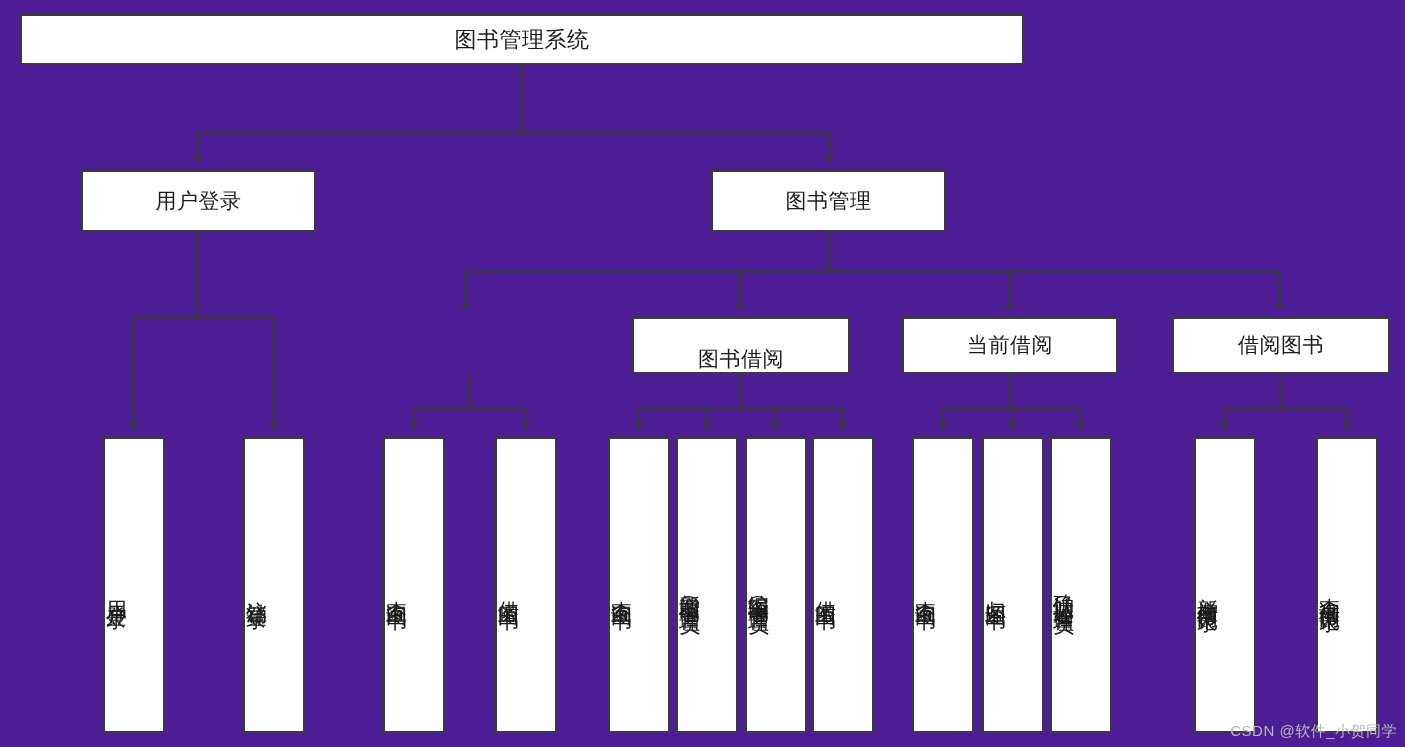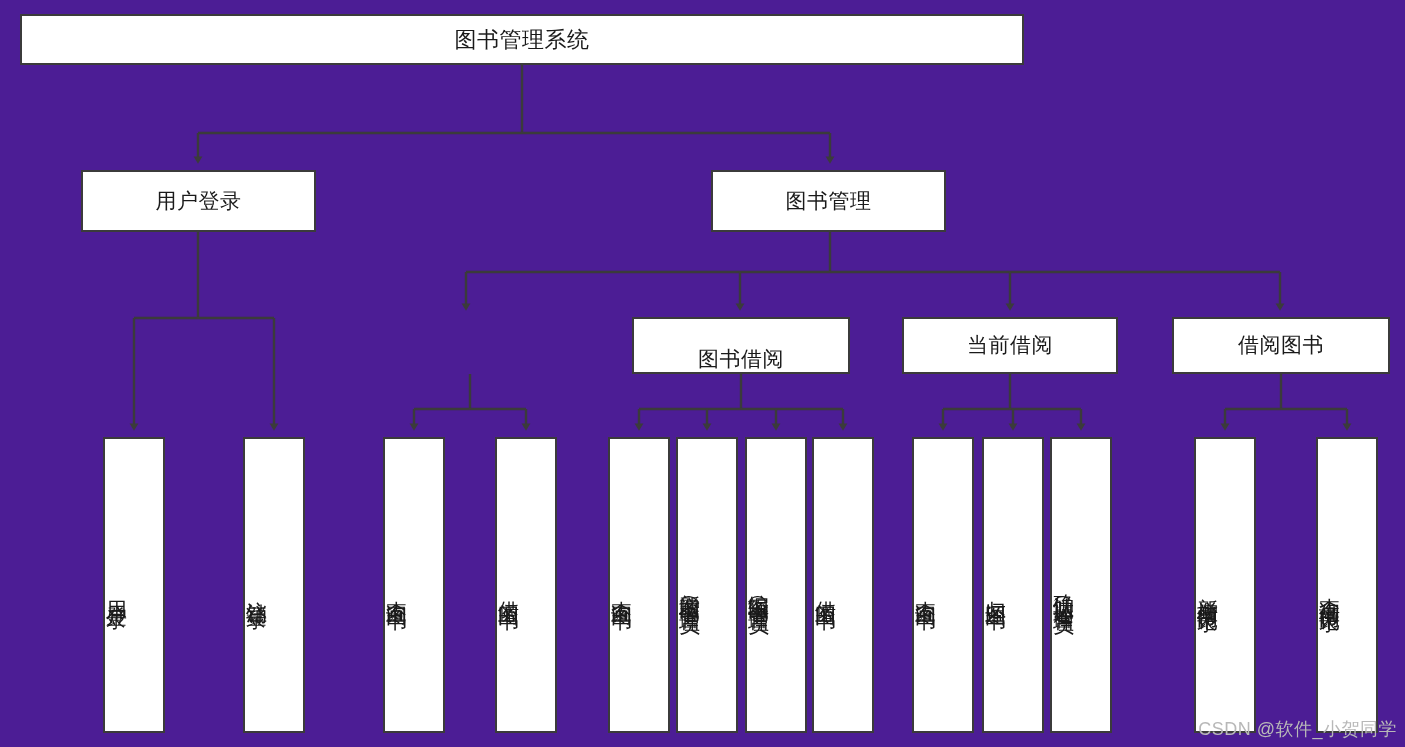--- a/index.html
+++ b/index.html
@@ -58,21 +58,21 @@
     text-orientation: upright;
     font-size: 21px;
     line-height: 1.12;
     letter-spacing: 3px;
     white-space: nowrap;
   }
   #watermark {
     position: absolute;
     right: 8px;
     bottom: 6px;
-    font-size: 18px;
+    font-size: 15px;
     color: #b8b8b8;
     z-index: 5;
     letter-spacing: 0.5px;
     white-space: nowrap;
   }
 </style>
 </head>
 <body>
 
 <div id="canvas">

